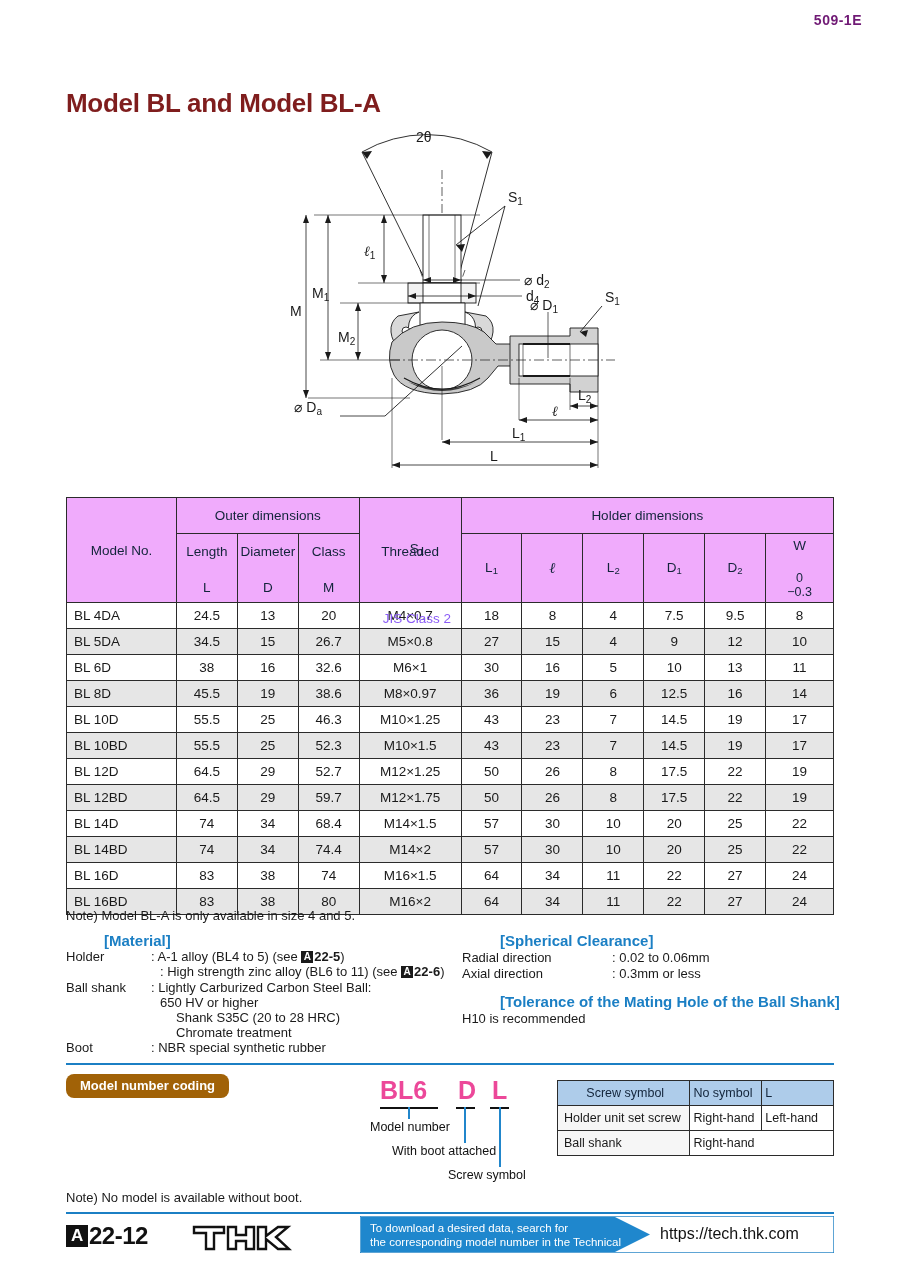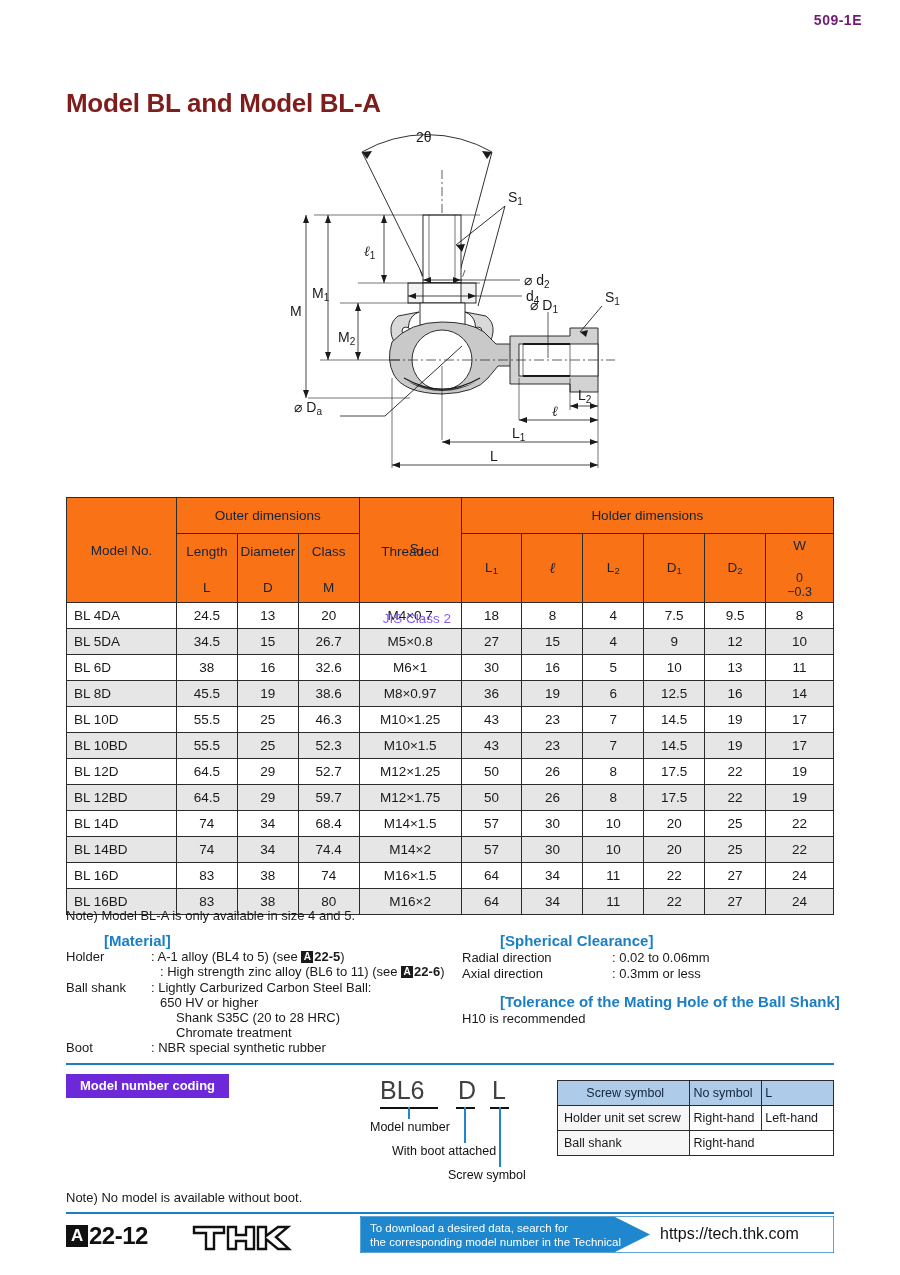--- a/index.html
+++ b/index.html
@@ -57,21 +57,21 @@
     font-size: 13.5px;
   }
   #spec-table th, #spec-table td {
     border: 1px solid #2b2b2b;
     text-align: center;
     vertical-align: middle;
     padding: 0;
     font-weight: 400;
   }
   #spec-table thead th {
-    background: #f97316;
+    background: #f0abfc;
     color: #12243a;
     font-size: 13.5px;
   }
   #spec-table thead tr.hrow1 th { height: 35px; }
   #spec-table thead tr.hrow2 th { height: 68px; }
   #spec-table tbody td { height: 25px; background: #ffffff; }
   #spec-table tbody tr.alt td { background: #e6e6e6; }
   #spec-table tbody td.model {
     text-align: left;
     padding-left: 7px;
@@ -151,39 +151,39 @@
     background: #1b7fc4;
   }
   #rule-1 { top: 1063px; }
   #rule-2 { top: 1212px; }
 
   
   #coding-pill {
     position: absolute;
     left: 66px;
     top: 1074px;
-    background: #6d28d9;
+    background: #a16207;
     color: #ffffff;
     font-size: 13px;
     font-weight: 700;
-    border-radius: 0;
+    border-radius: 8px;
     padding: 4px 14px 5px 14px;
   }
   #coding-diagram {
     position: absolute;
     left: 370px;
     top: 1076px;
     width: 190px;
     height: 105px;
   }
   #coding-diagram .code-txt {
     position: absolute;
-    font-weight: 400;
+    font-weight: 700;
     font-size: 25px;
-    color: #404040;
+    color: #ec4899;
     white-space: nowrap;
   }
   #coding-diagram .lbl {
     position: absolute;
     font-size: 12.5px;
     white-space: nowrap;
     color: #111;
   }
   #coding-diagram .ul {
     position: absolute;

